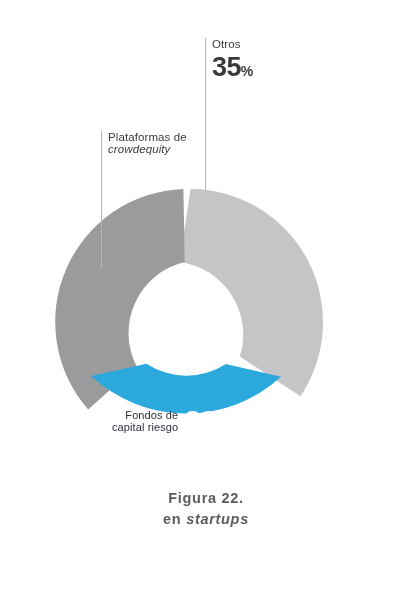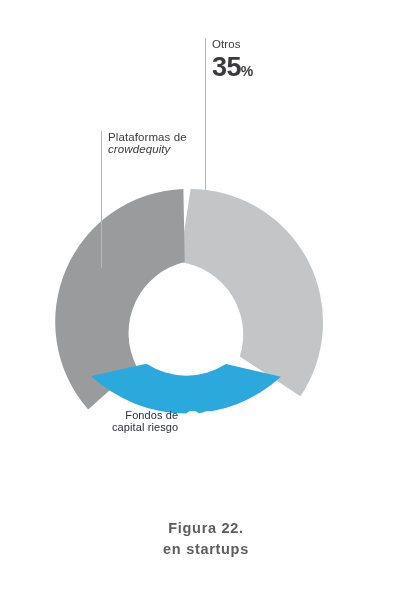--- a/index.html
+++ b/index.html
@@ -120,34 +120,35 @@
   #callout-fondos .pct .sym {
     font-size: 15px;
     font-weight: 700;
     letter-spacing: 0;
   }
 
   
   #figure-caption {
     position: absolute;
     left: 0;
-    top: 518px;
+    top: 488px;
     width: 412px;
     text-align: center;
     color: #5d5d5f;
     font-size: 14.5px;
     font-weight: 700;
     letter-spacing: 0.7px;
     line-height: 1.45;
   }
   #figure-caption .cap-line {
     display: block;
     white-space: nowrap;
   }
   #figure-caption .cap-em {
+    font-style: italic;
   }
 </style>
 </head>
 <body>
 
 <div id="figure-root">
 
   <svg id="donut-svg" viewBox="0 0 412 606" aria-hidden="true">
 
     <path fill="#c4c5c6" d="M 190.6 189.1

